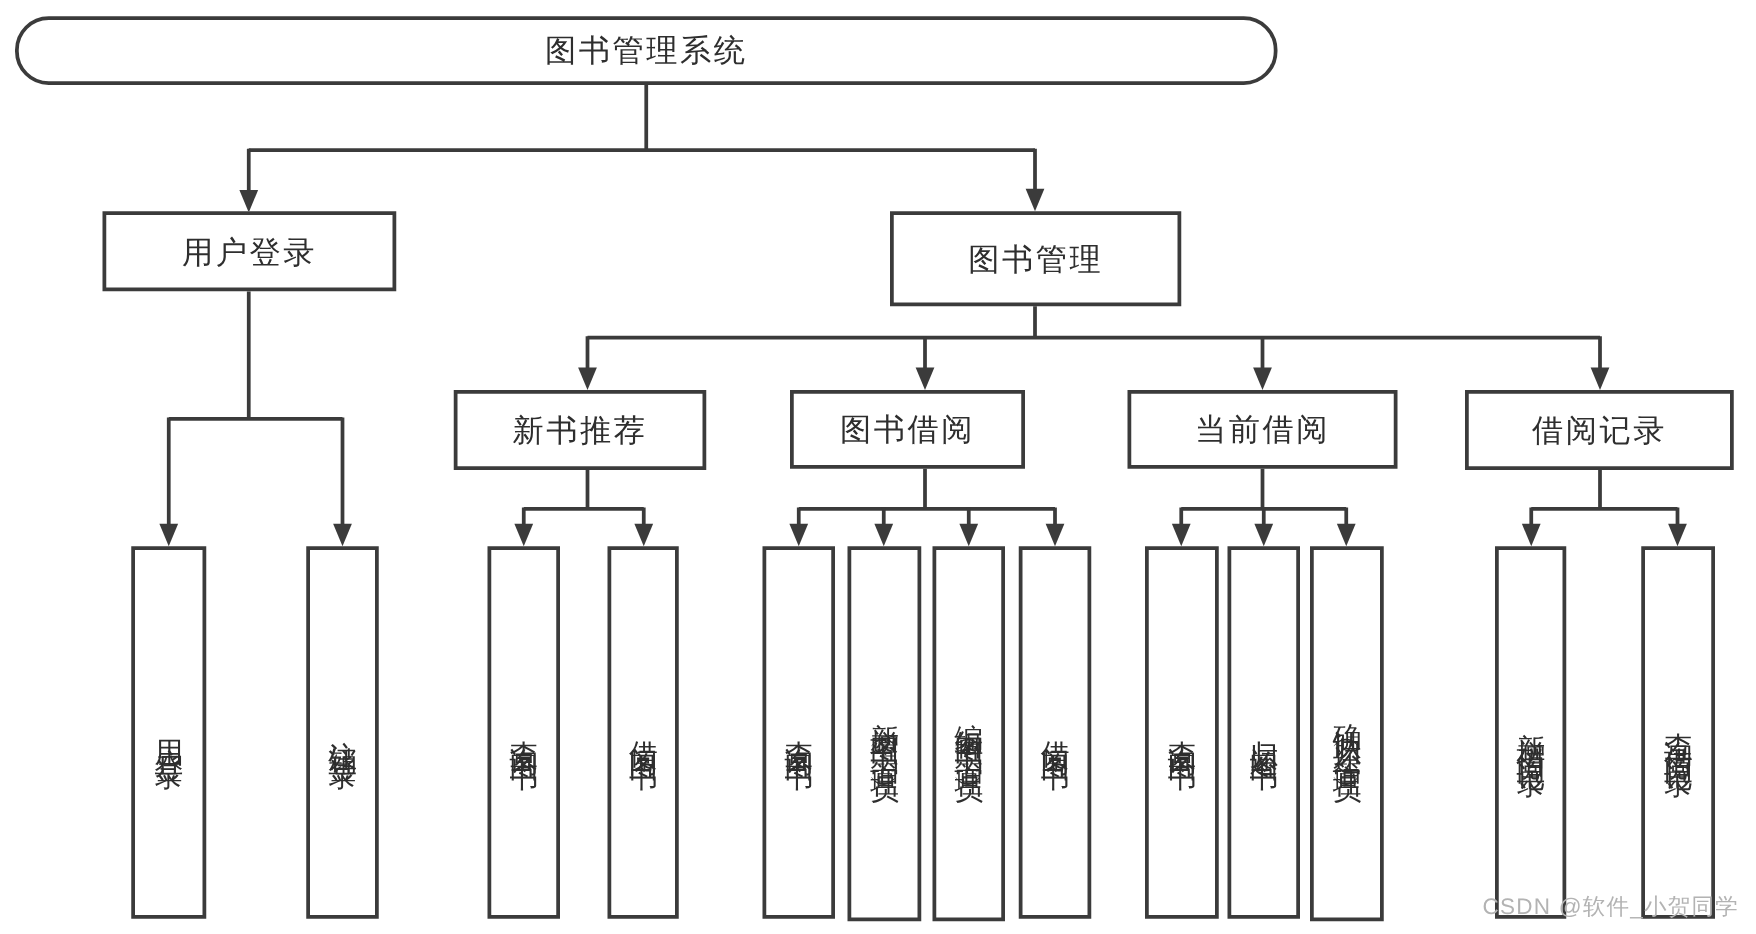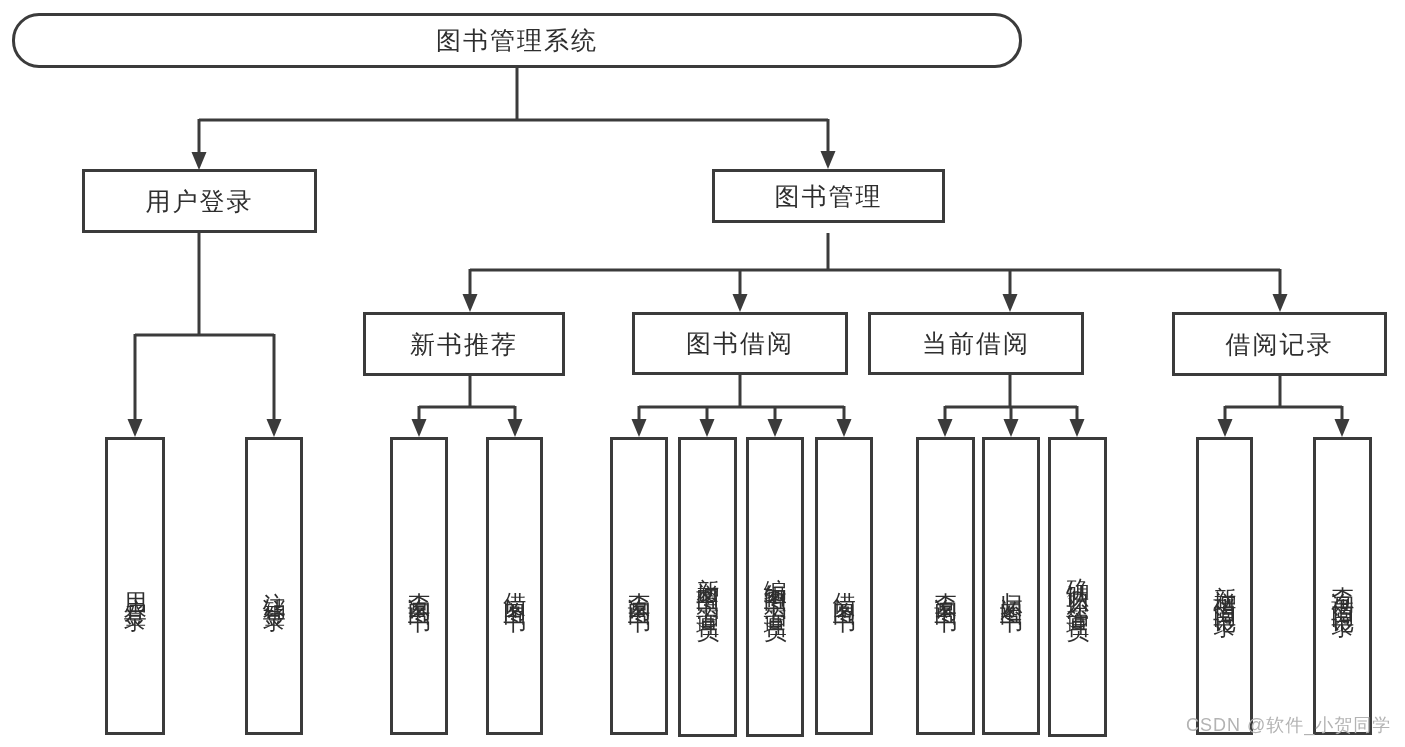--- a/index.html
+++ b/index.html
@@ -125,25 +125,25 @@
       <polygon points="1069.5,419 1084.5,419 1077,437"></polygon>
 
       <polygon points="1217.5,419 1232.5,419 1225,437"></polygon>
       <polygon points="1334.5,419 1349.5,419 1342,437"></polygon>
     </g>
   </svg>
 
   <div class="node h-node" style="left:12px; top:13px; width:1010px; height:55px;border-radius:27px;">图书管理系统</div>
 
   <div class="node h-node" style="left:82px; top:169px; width:235px; height:64px;">用户登录</div>
-  <div class="node h-node" style="left:712px; top:169px; width:233px; height:54px;text-align:center;">图书管理</div>
+  <div class="node h-node" style="left:712px; top:169px; width:233px; height:76px;text-align:center;">图书管理</div>
 
   <div class="node h-node" style="left:363px; top:312px; width:202px; height:64px;">新书推荐</div>
-  <div class="node h-node" style="left:632px; top:312px; width:216px; height:63px;">图书借阅</div>
-  <div class="node h-node" style="left:868px; top:312px; width:216px; height:63px;">当前借阅</div>
+  <div class="node h-node" style="left:632px; top:312px; width:188px; height:63px;">图书借阅</div>
+  <div class="node h-node" style="left:902px; top:312px; width:216px; height:63px;">当前借阅</div>
   <div class="node h-node" style="left:1172px; top:312px; width:215px; height:64px;text-align:right;">借阅记录</div>
 
   <div class="node v-node" style="left:105px; top:437px; width:60px; height:298px;">用户登录</div>
   <div class="node v-node" style="left:245px; top:437px; width:58px; height:298px;">注销登录</div>
 
   <div class="node v-node" style="left:390px; top:437px; width:58px; height:298px;">查询图书</div>
   <div class="node v-node" style="left:486px; top:437px; width:57px; height:298px;">借阅图书</div>
 
   <div class="node v-node" style="left:610px; top:437px; width:58px; height:298px;">查询图书</div>
   <div class="node v-node" style="left:678px; top:437px; width:59px; height:300px;">新增图书（管理员）</div>

